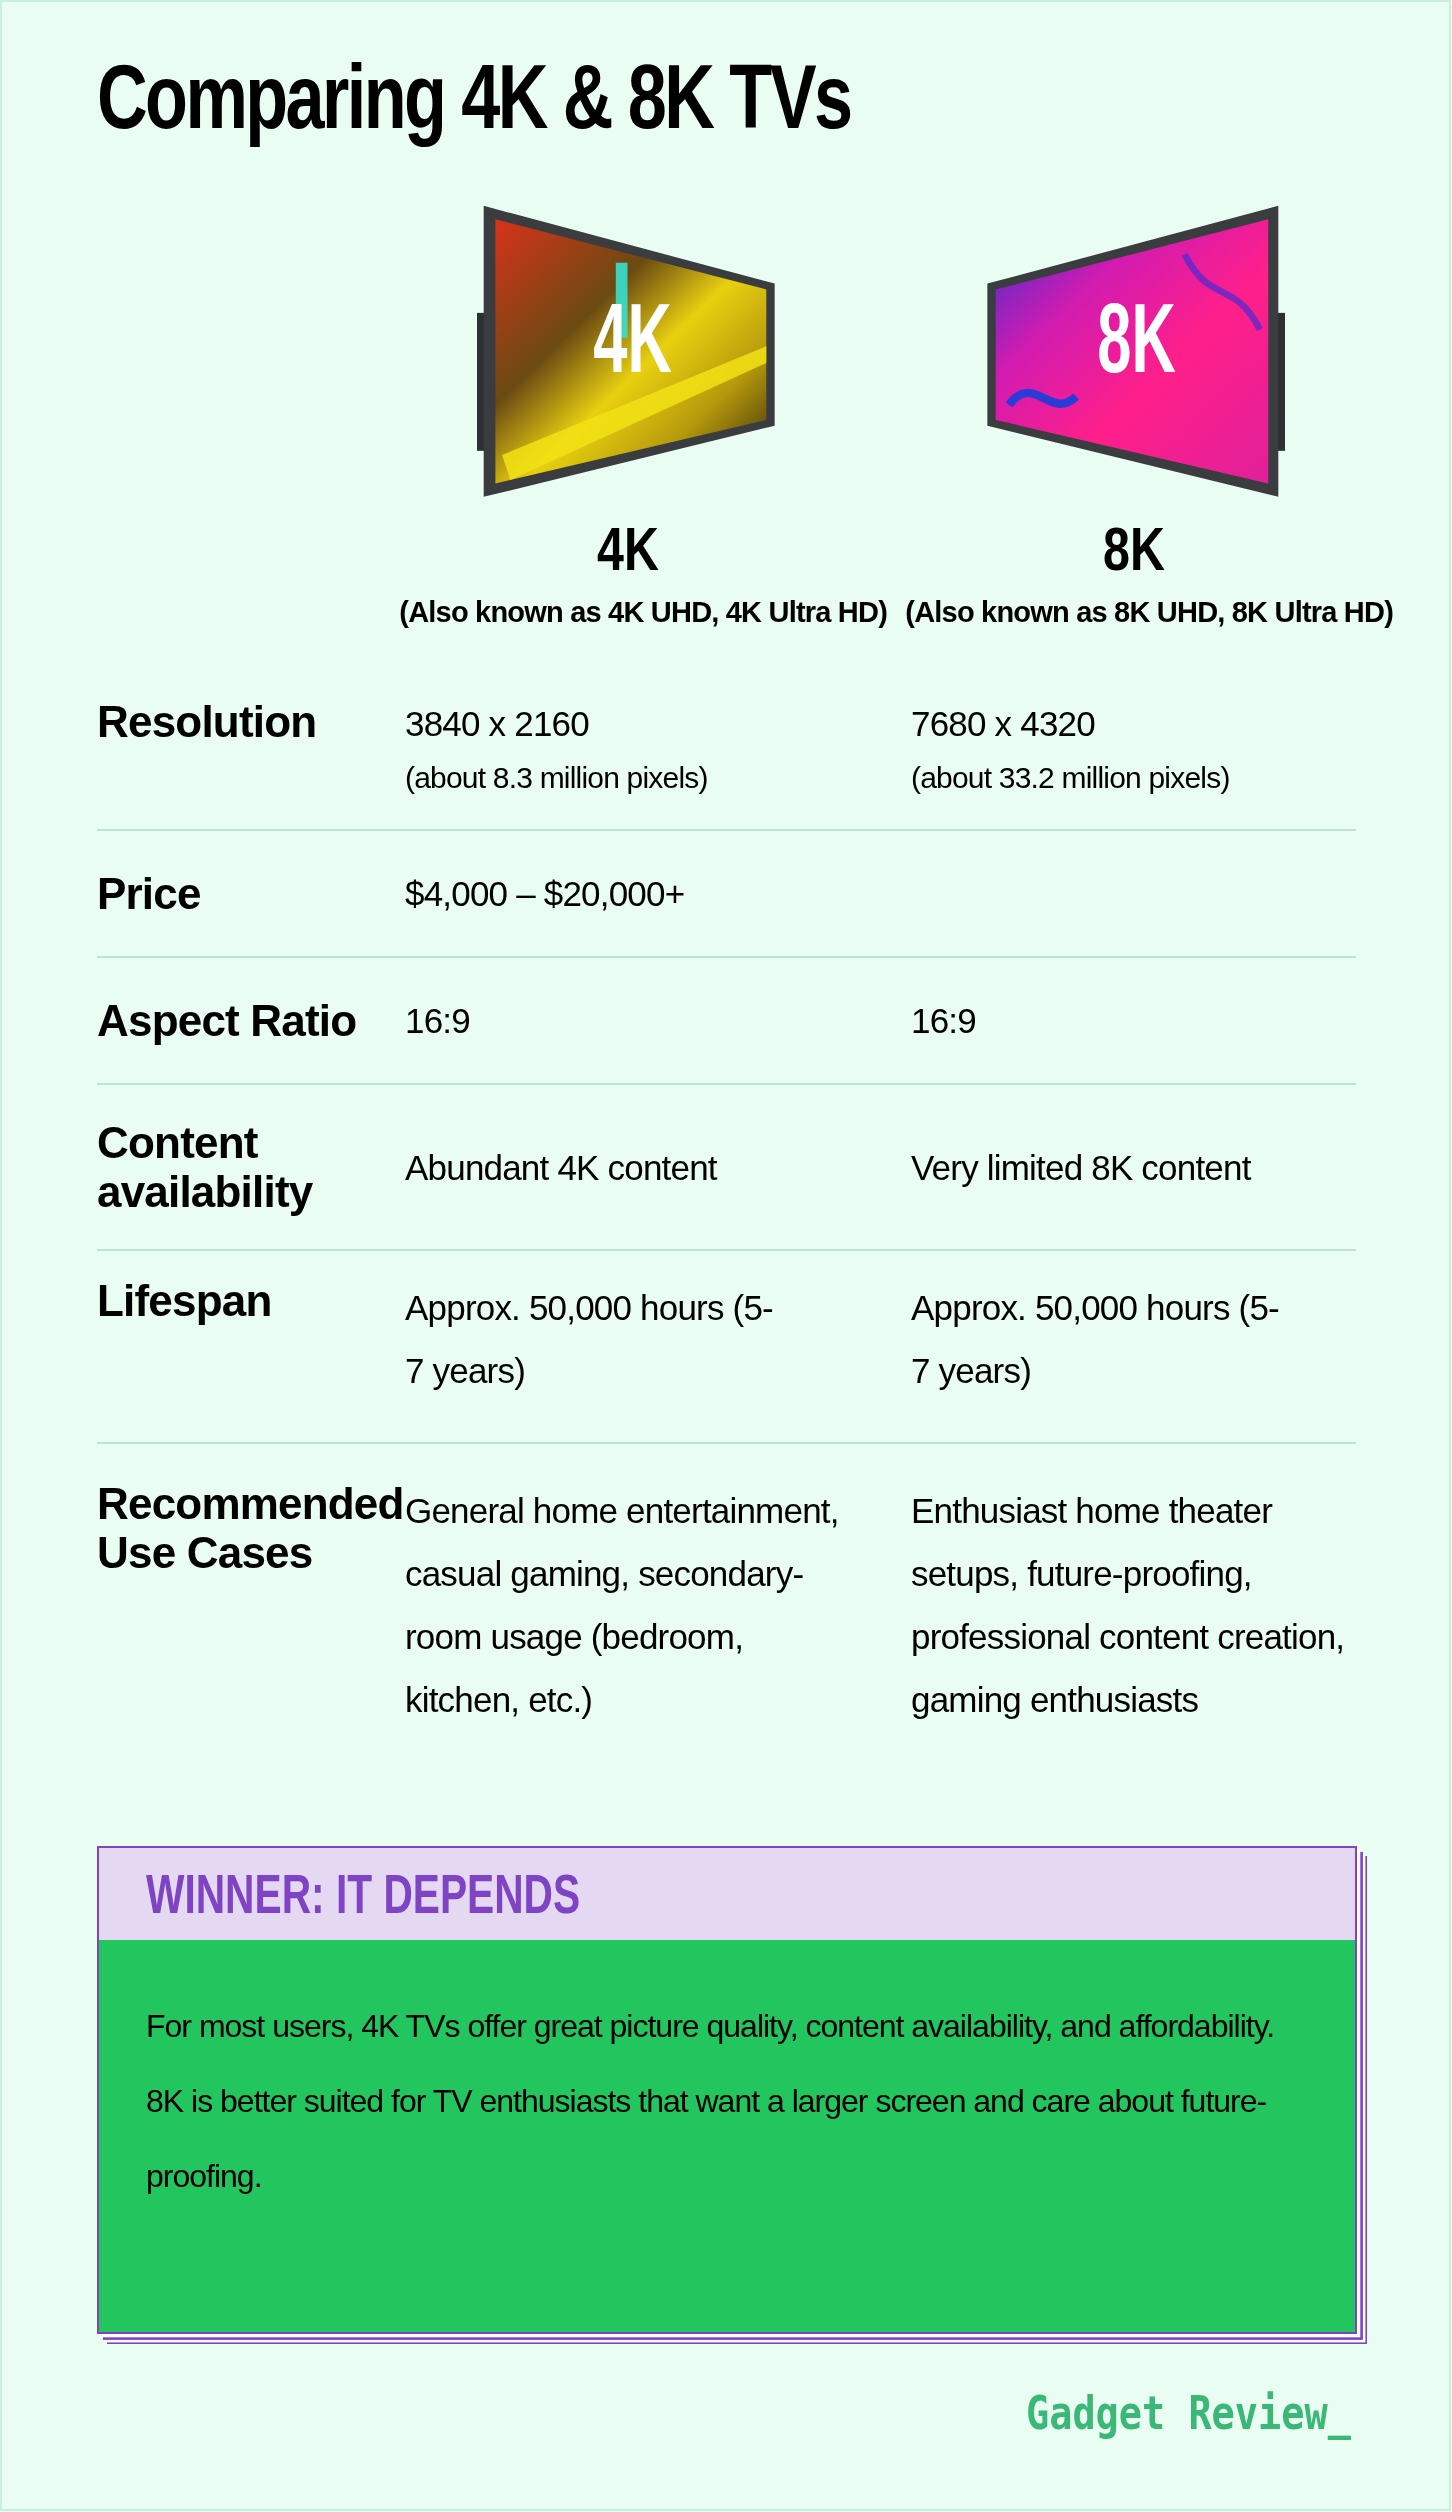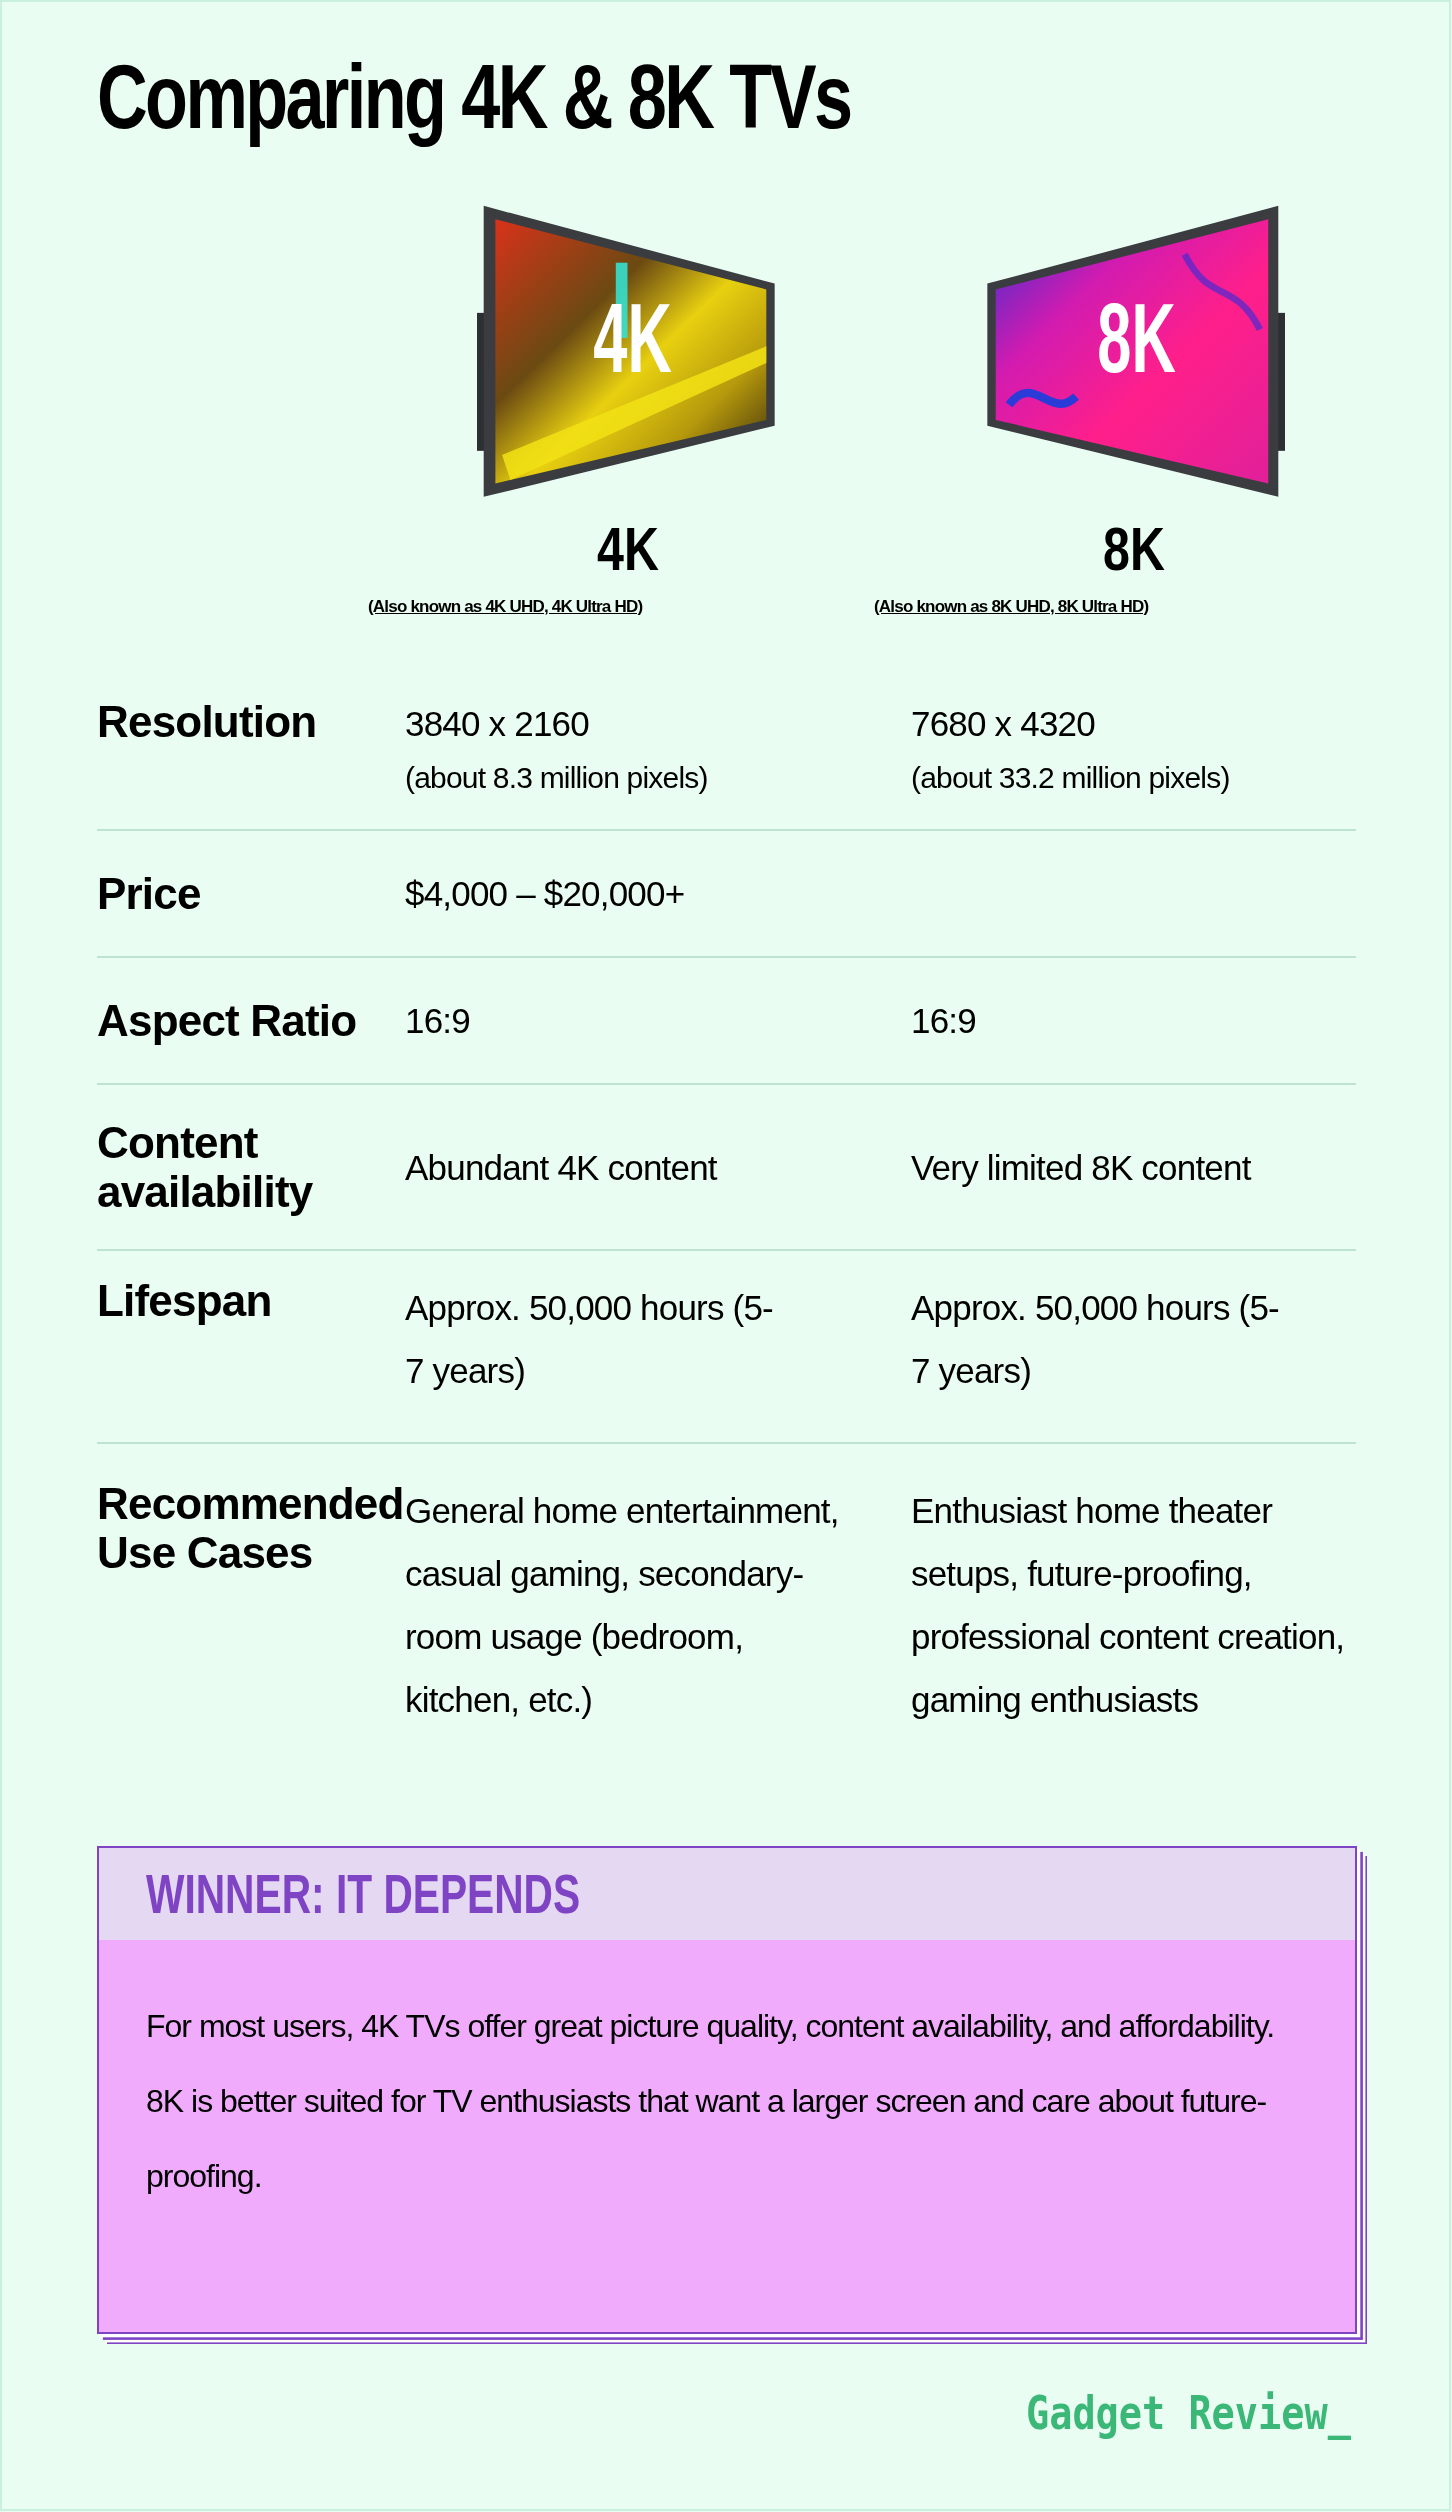--- a/index.html
+++ b/index.html
@@ -25,45 +25,44 @@
   .tv {
     position: absolute; width: 301px; height: 293px;
   }
   .tv svg { width: 100%; height: 100%; display: block; }
   .tv-label {
     position: absolute; width: 502px; text-align: center;
     font-weight: 700; font-size: 62px; line-height: 1;
     transform: scaleX(0.78);
   }
   .tv-sub {
-    position: absolute; width: 519px; text-align: left;
-    font-weight: 700; font-size: 17px; line-height: 1;
+    position: absolute; width: 519px; text-align: right;
+    font-weight: 700; font-size: 29px; line-height: 1;
     letter-spacing: -0.8px;
-    text-decoration: underline;
   }
   .table {
     position: absolute; left: 97px; top: 687px; width: 1259px;
   }
   .row {
     display: grid;
     grid-template-columns: 308px 506px 446px;
     border-bottom: 2.5px solid #bfe3d3;
   }
   .row:last-child { border-bottom: none; }
   .cell-label {
     font-weight: 700; font-size: 44px; line-height: 49px;
     letter-spacing: -0.8px;
   }
   .cell {
     font-size: 35px; line-height: 63px; letter-spacing: -0.8px;
   }
   .cell .small { font-size: 30px; line-height: 54px; display: block; }
   .winner {
     position: absolute; left: 97px; top: 1846px; width: 1256px; height: 484px;
-    background: #f0abfc;
+    background: #22c55e;
     border: 2.5px solid #7f44c4;
     box-shadow: 3.3px 3.3px 0 0 #ffffff, 5.9px 5.9px 0 0 #7f44c4, 8.4px 8.4px 0 0 #ffffff, 10px 10px 0 0 #7f44c4;
   }
   .winner-head {
     height: 92px; background: #e4d8f2;
     display: flex; align-items: center;
   }
   .winner-title {
     margin-left: 47px;
     font-weight: 700; font-size: 55px; color: #7f44c4;

